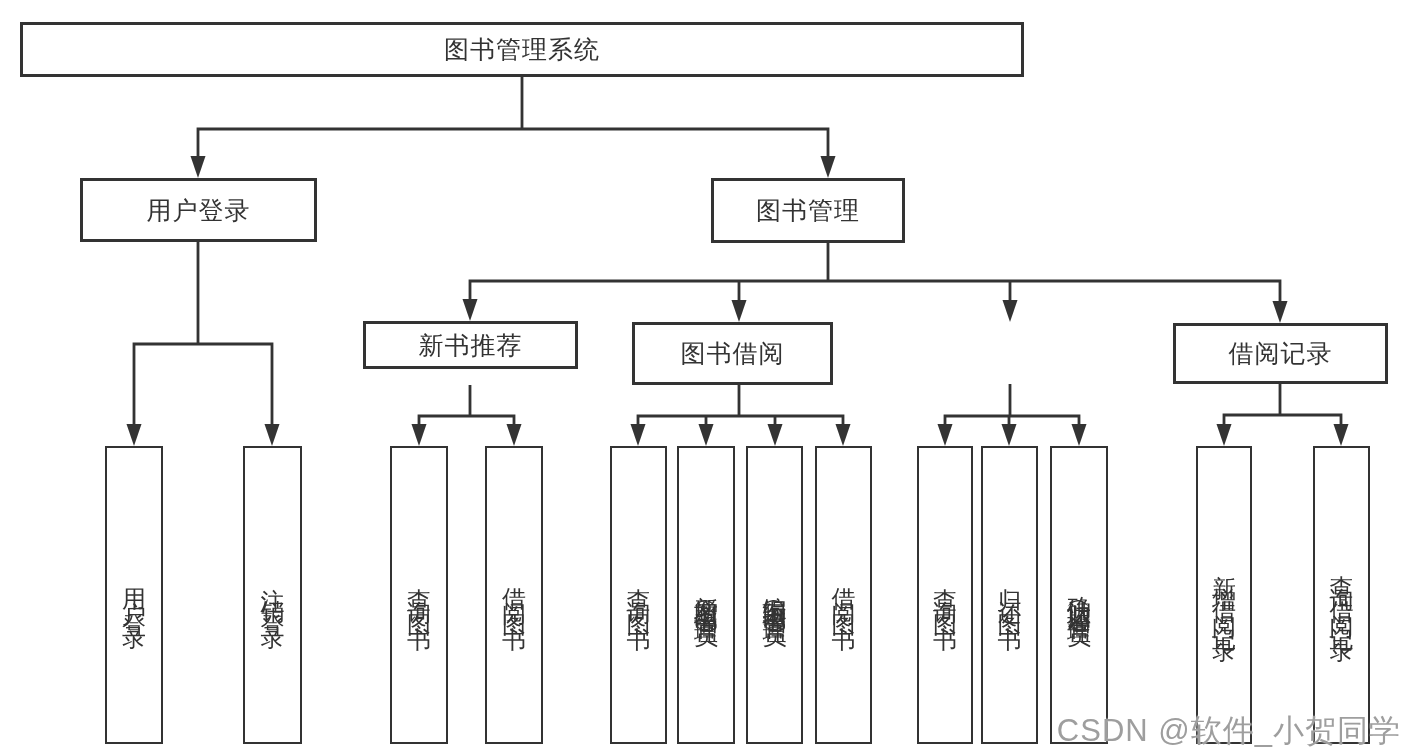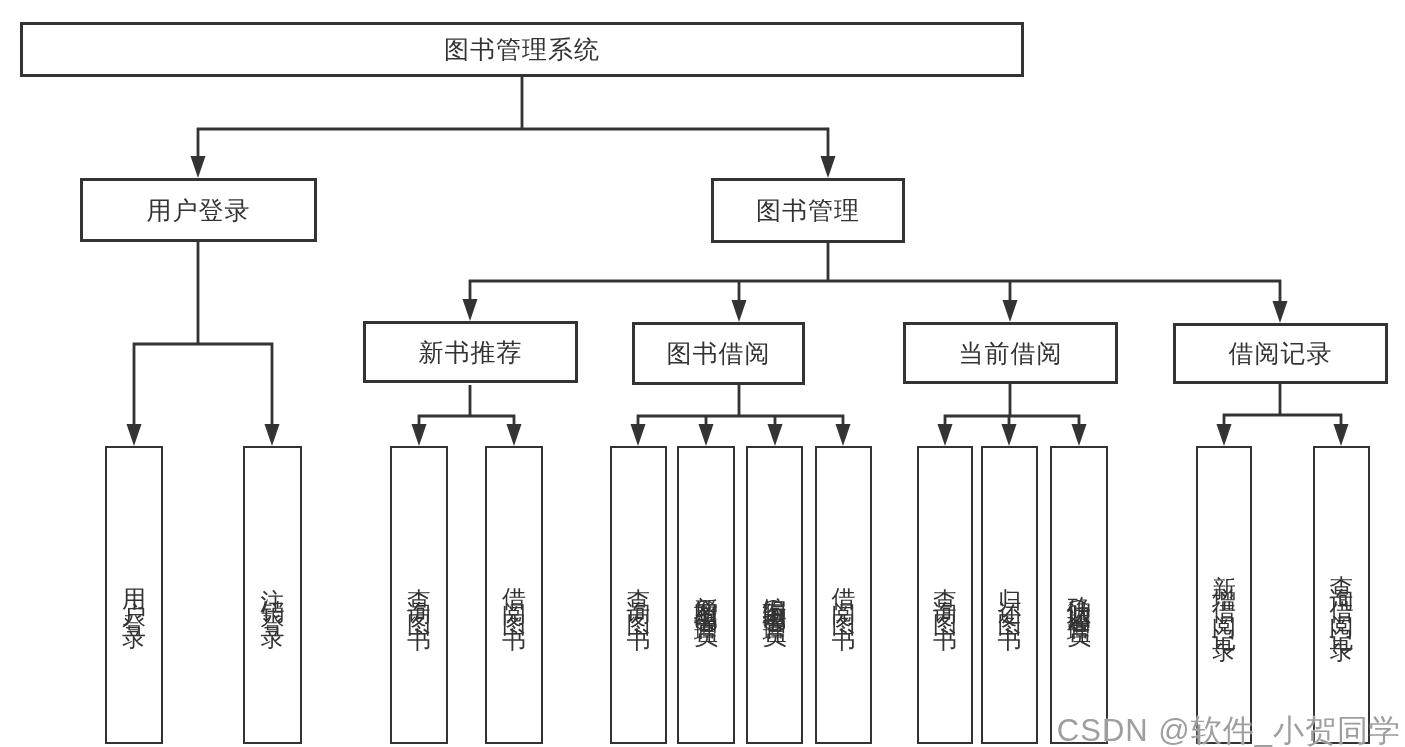--- a/index.html
+++ b/index.html
@@ -107,28 +107,25 @@
     <span>图书管理系统</span>
   </div>
 
   <div class="node h" style="left:80px;top:169px;width:237px;height:64px">
     <span>用户登录</span>
   </div>
   <div class="node h" style="left:711px;top:169px;width:194px;height:65px">
     <span>图书管理</span>
   </div>
 
-  <div class="node h" style="left:363px;top:312px;width:215px;height:62px">
+  <div class="node h" style="left:363px;top:312px;width:215px;height:48px">
     <span>新书推荐</span>
   </div>
-  <div class="node h" style="left:632px;top:313px;width:173px;height:63px">
+  <div class="node h" style="left:632px;top:313px;width:201px;height:63px">
     <span>图书借阅</span>
-  </div>
-  <div class="node h" style="left:903px;top:313px;width:215px;height:62px">
-    <span>当前借阅</span>
   </div>
   <div class="node h" style="left:1173px;top:314px;width:215px;height:61px">
     <span>借阅记录</span>
   </div>
 
   <div class="node v" style="left:105px;top:437px;width:58px;height:298px">
     <span>用户登录</span>
   </div>
   <div class="node v" style="left:243px;top:437px;width:59px;height:298px">
     <span>注销登录</span>

